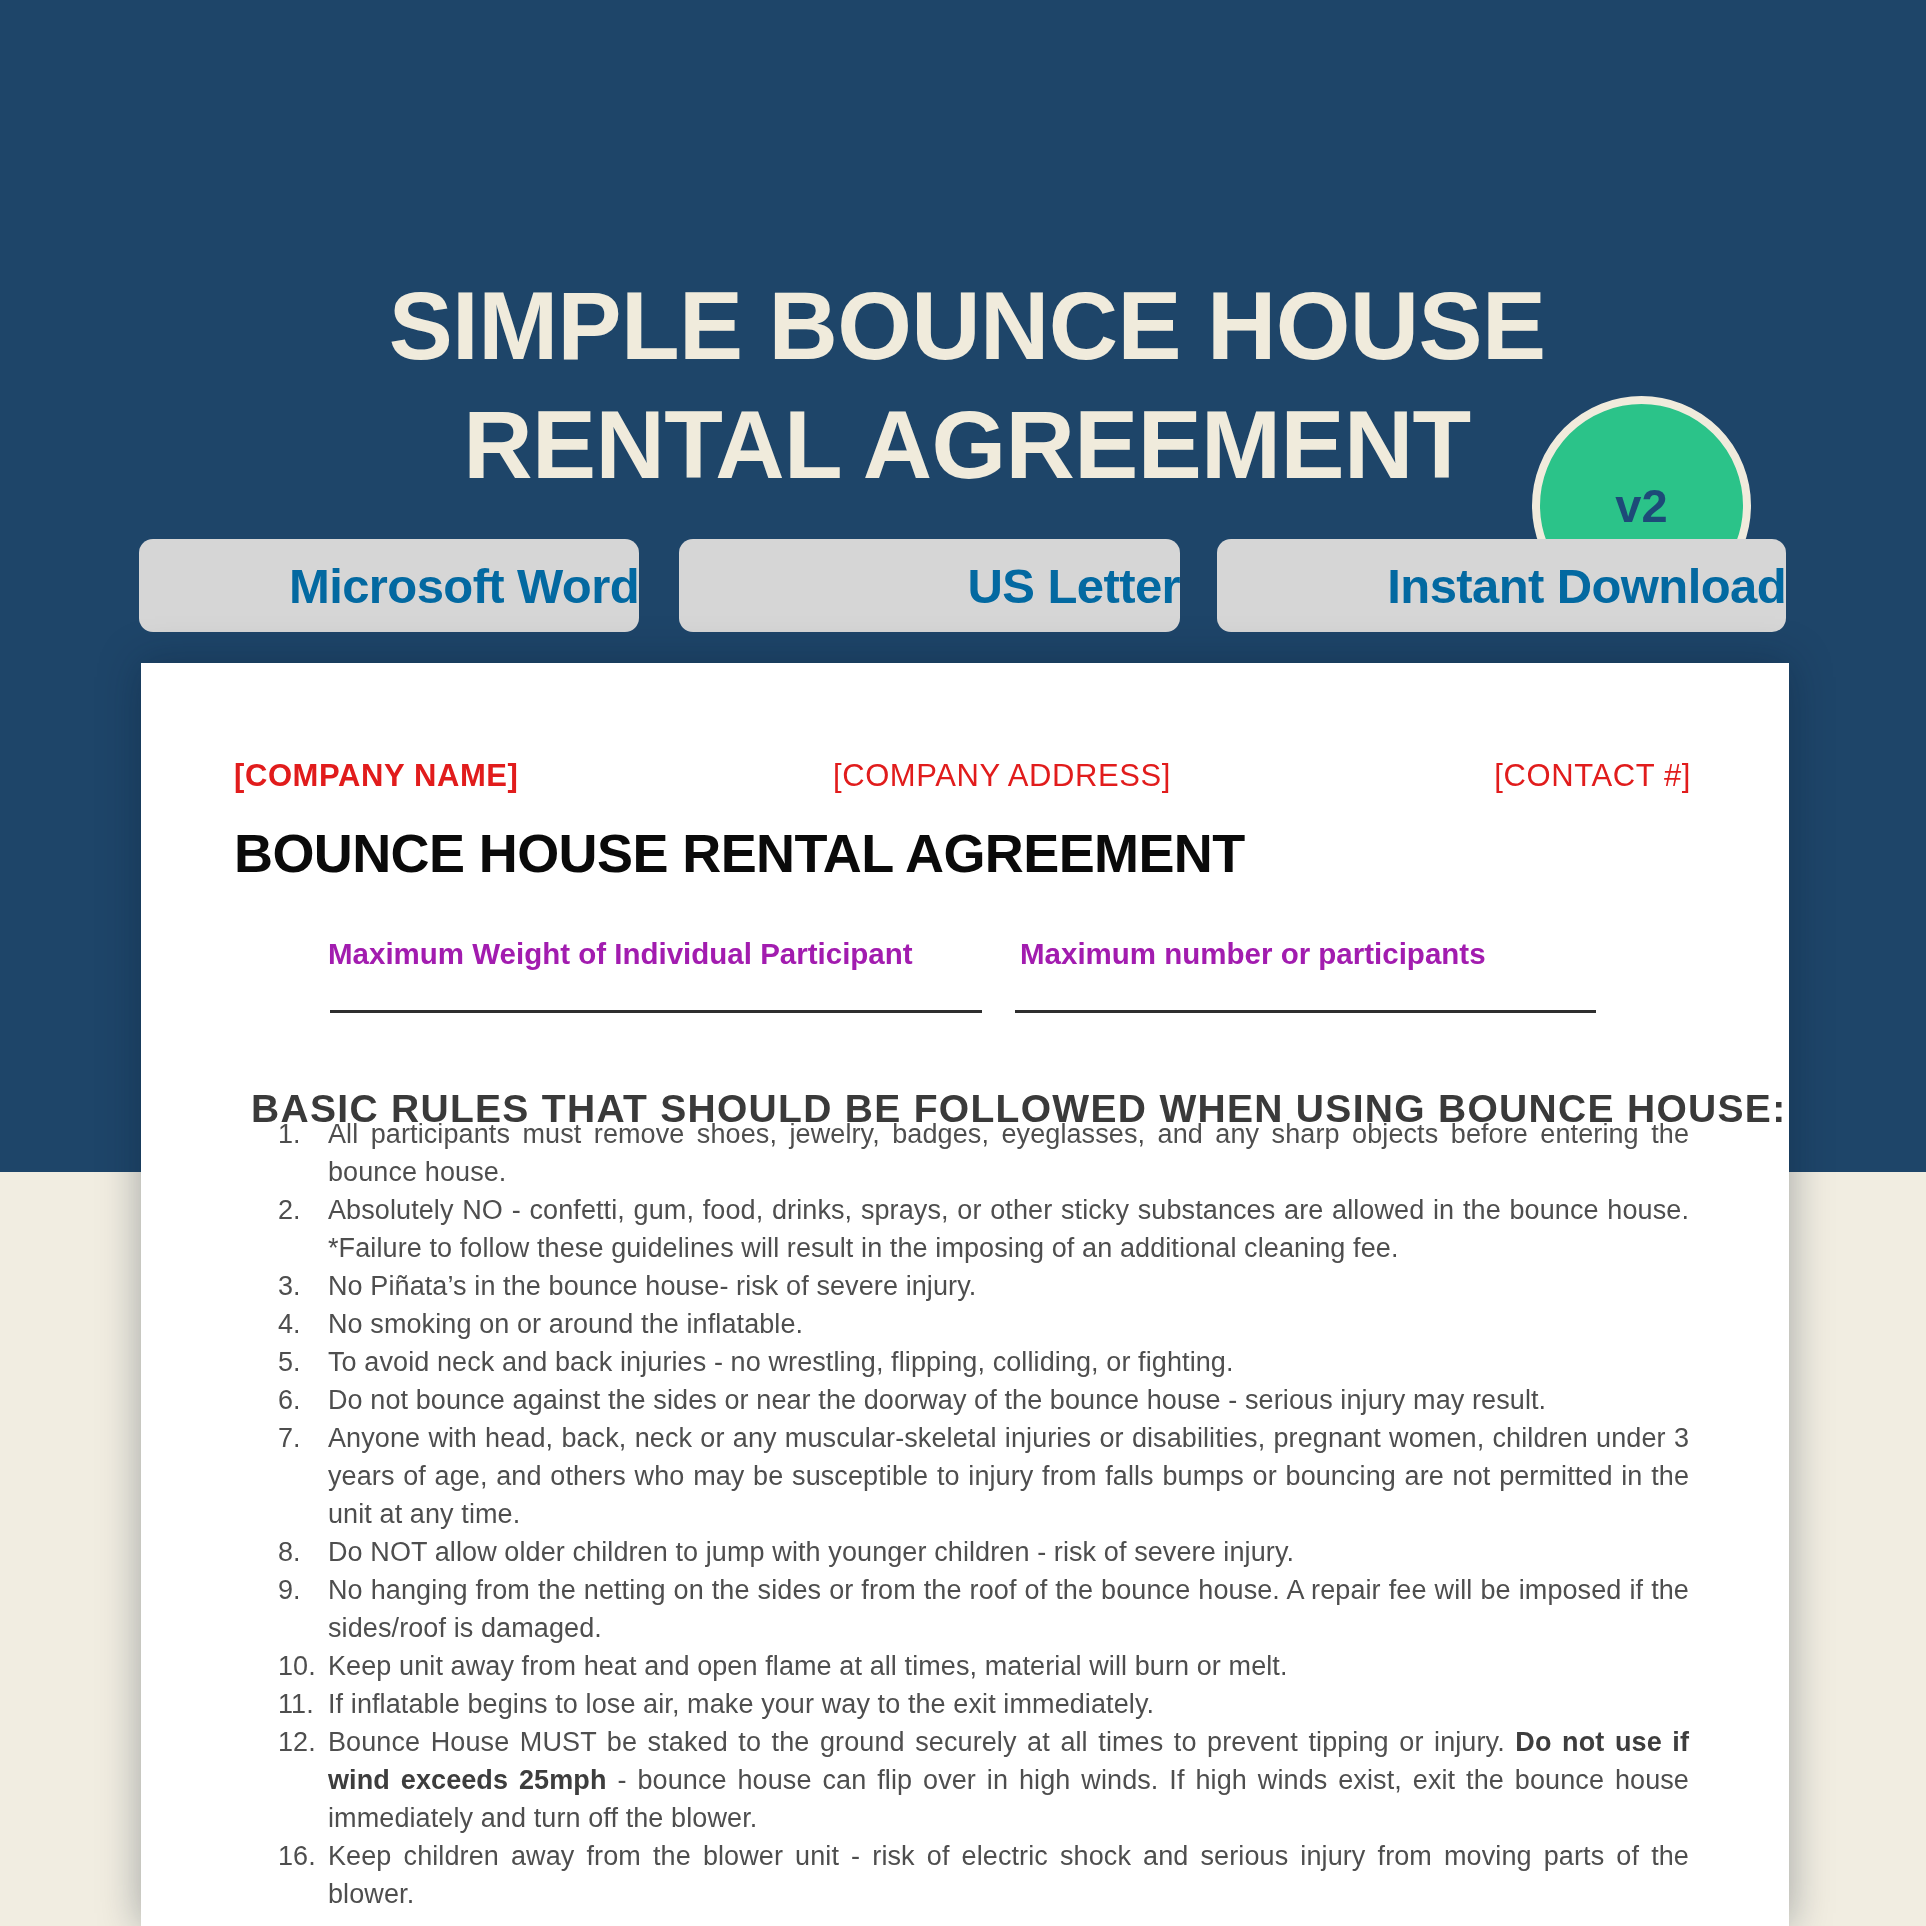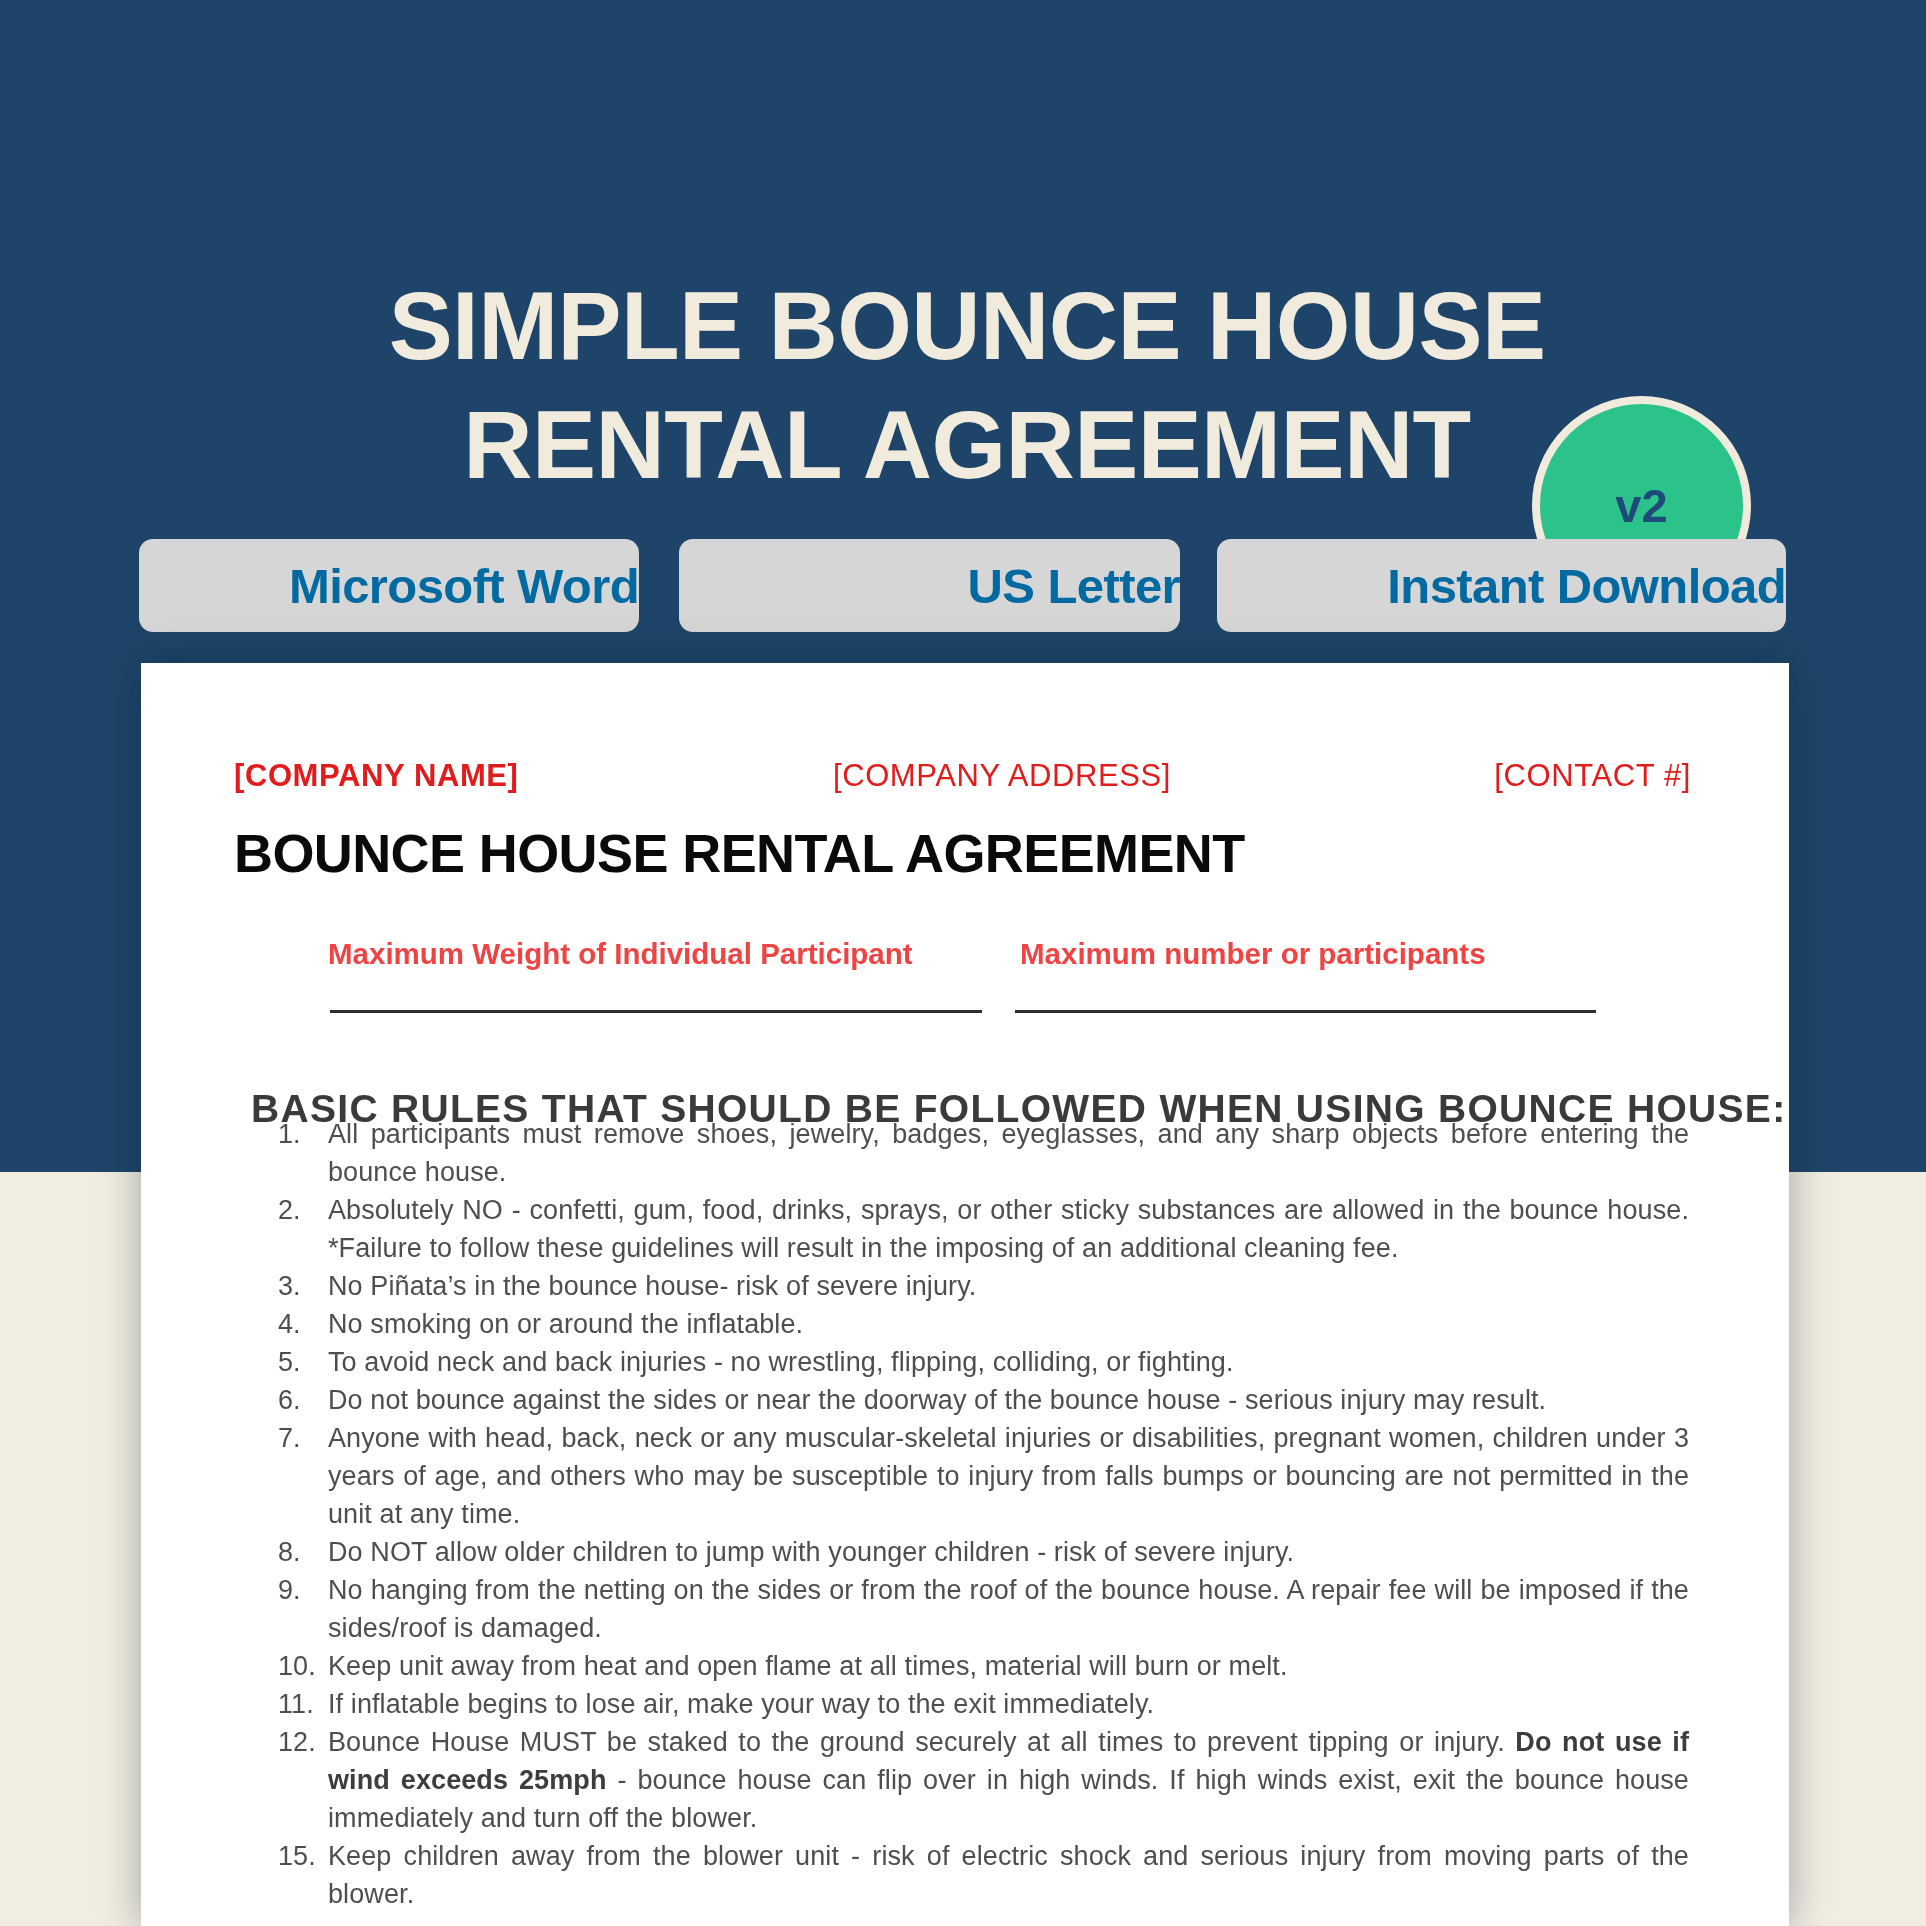--- a/index.html
+++ b/index.html
@@ -47,21 +47,21 @@
   .hdr-name    { left:93px;font-weight:bold; }
   .hdr-addr    { left:861px; transform:translateX(-50%); }
   .hdr-contact { right:98px; }
 
   .doc-title {
     position:absolute; left:93px; top:166px; margin:0;
     font-size:54px; line-height:49px; font-weight:bold; color:#0a0a0a; letter-spacing:-0.6px;
     white-space:nowrap;
   }
 
-  .field-label { position:absolute; top:274px; font-size:29.5px; font-weight:bold; color:#ef4444; white-space:nowrap; }
+  .field-label { position:absolute; top:274px; font-size:29.5px; font-weight:bold; color:#a21caf; white-space:nowrap; }
   .field-1 { left:187px; }
   .field-2 { left:879px; }
 
   .underline { position:absolute; top:347px; height:2.6px; background:#2f2f2f; }
   .underline-1 { left:189px;  width:652px; }
   .underline-2 { left:874px; width:581px; }
 
   .rules-heading {
     position:absolute; left:94px; top:408px; margin:16px;
     font-size:39px; line-height:44px; font-weight:bold; color:#3a3a3a; letter-spacing:1.3px;
@@ -124,19 +124,19 @@
         <li class="rule"><span class="num">3.</span><span><span>No Piñata’s in the bounce house- risk of severe injury.</span></span></li>
         <li class="rule"><span class="num">4.</span><span><span>No smoking on or around the inflatable.</span></span></li>
         <li class="rule"><span class="num">5.</span><span><span>To avoid neck and back injuries - no wrestling, flipping, colliding, or fighting.</span></span></li>
         <li class="rule"><span class="num">6.</span><span><span>Do not bounce against the sides or near the doorway of the bounce house - serious injury may result.</span></span></li>
         <li class="rule"><span class="num">7.</span><span><span>Anyone with head, back, neck or any muscular-skeletal injuries or disabilities, pregnant women, children under 3 years of age, and others who may be susceptible to injury from falls bumps or bouncing are not permitted in the unit at any time.</span></span></li>
         <li class="rule"><span class="num">8.</span><span><span>Do NOT allow older children to jump with younger children - risk of severe injury.</span></span></li>
         <li class="rule"><span class="num">9.</span><span><span>No hanging from the netting on the sides or from the roof of the bounce house. A repair fee will be imposed if the sides/roof is damaged.</span></span></li>
         <li class="rule"><span class="num">10.</span><span><span>Keep unit away from heat and open flame at all times, material will burn or melt.</span></span></li>
         <li class="rule"><span class="num">11.</span><span><span>If inflatable begins to lose air, make your way to the exit immediately.</span></span></li>
         <li class="rule"><span class="num">12.</span><span><span>Bounce House MUST be staked to the ground securely at all times to prevent tipping or injury.  </span><span class="bold">Do not use if wind exceeds 25mph</span><span> - bounce house can flip over in high winds. If high winds exist, exit the bounce house immediately and turn off the blower.</span></span></li>
-        <li class="rule"><span class="num">15.</span><span><span>Keep children away from the blower unit - risk of electric shock and serious injury from moving parts of the blower.</span></span></li>
+        <li class="rule"><span class="num">16.</span><span><span>Keep children away from the blower unit - risk of electric shock and serious injury from moving parts of the blower.</span></span></li>
       </ol>
 
   </div>
 
 </div>
 
 
 </body></html>

